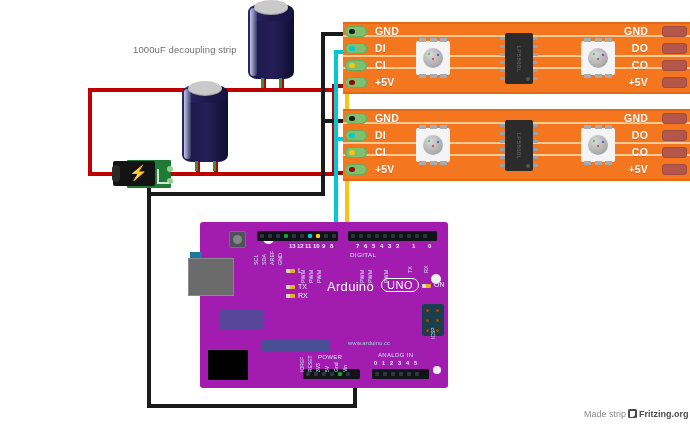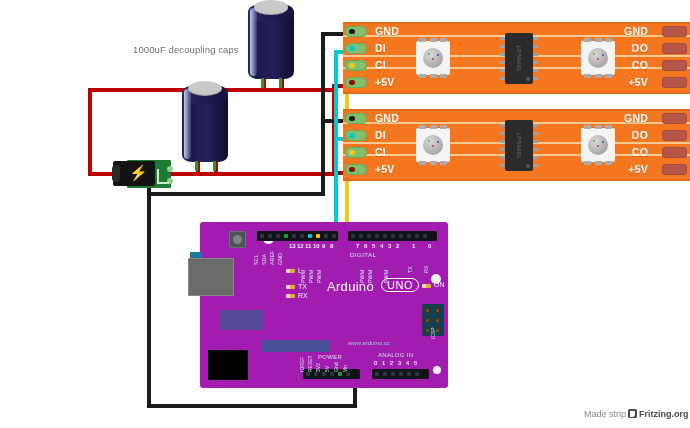--- a/index.html
+++ b/index.html
@@ -102,21 +102,21 @@
   .fzicon{display:inline-block;width:9px;height:9px;background:#4a4a4a;border-radius:1.5px;
        position:relative;vertical-align:-1px;margin:0 2px;}
   .fzicon:after{content:"";position:absolute;left:2px;top:1.5px;width:5px;height:6px;
        background:#fff;border-radius:0 0 3px 0;}
 </style>
 </head>
 <body>
 
 <div id="stage">
 
-  <div class="note" style="left:133px;top:44px;">1000uF decoupling caps</div>
+  <div class="note" style="left:133px;top:44px;">1000uF decoupling strip</div>
 
   <div class="w v red" style="left:88px;top:88px;height:88px;"></div>
   <div class="w h red" style="left:88px;top:88px;width:248px;"></div>
   <div class="w h red" style="left:88px;top:172px;width:248px;"></div>
   <div class="w v red" style="left:332px;top:88px;height:88px;"></div>
   <div class="w h darkred" style="left:332px;top:84px;width:58px;"></div>
   <div class="w h darkred" style="left:332px;top:171px;width:58px;"></div>
   <div class="w h red" style="left:110px;top:172px;width:60px;"></div>
 
   <div class="w v red" style="left:196px;top:160px;height:14px;"></div>

